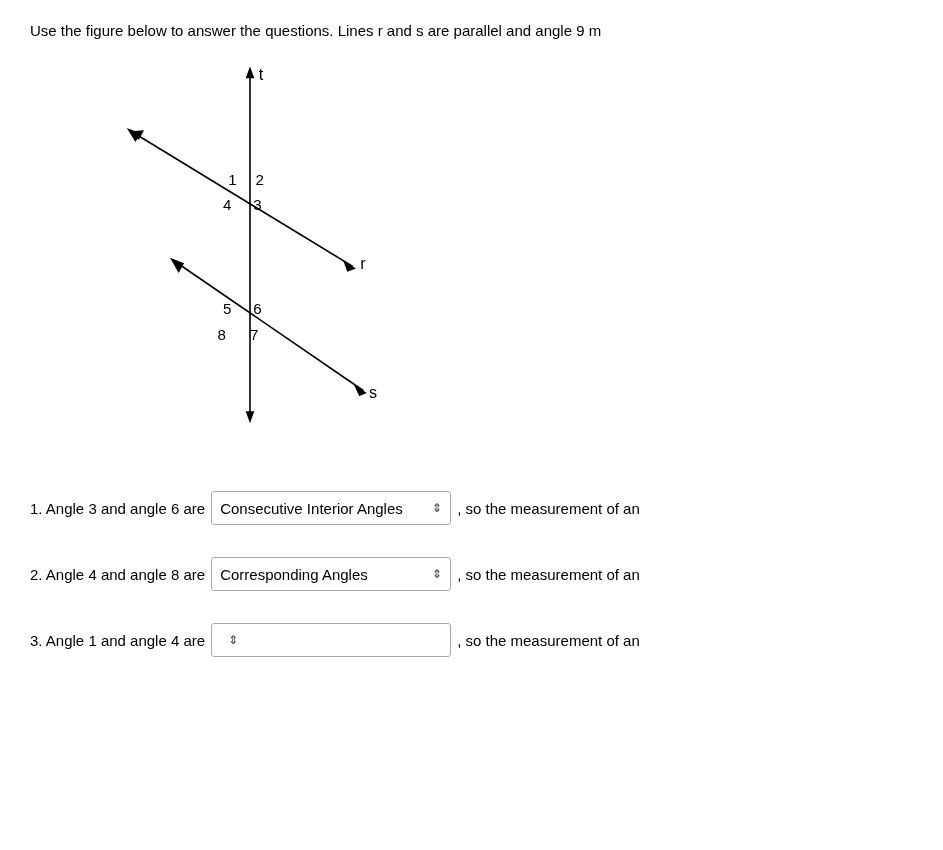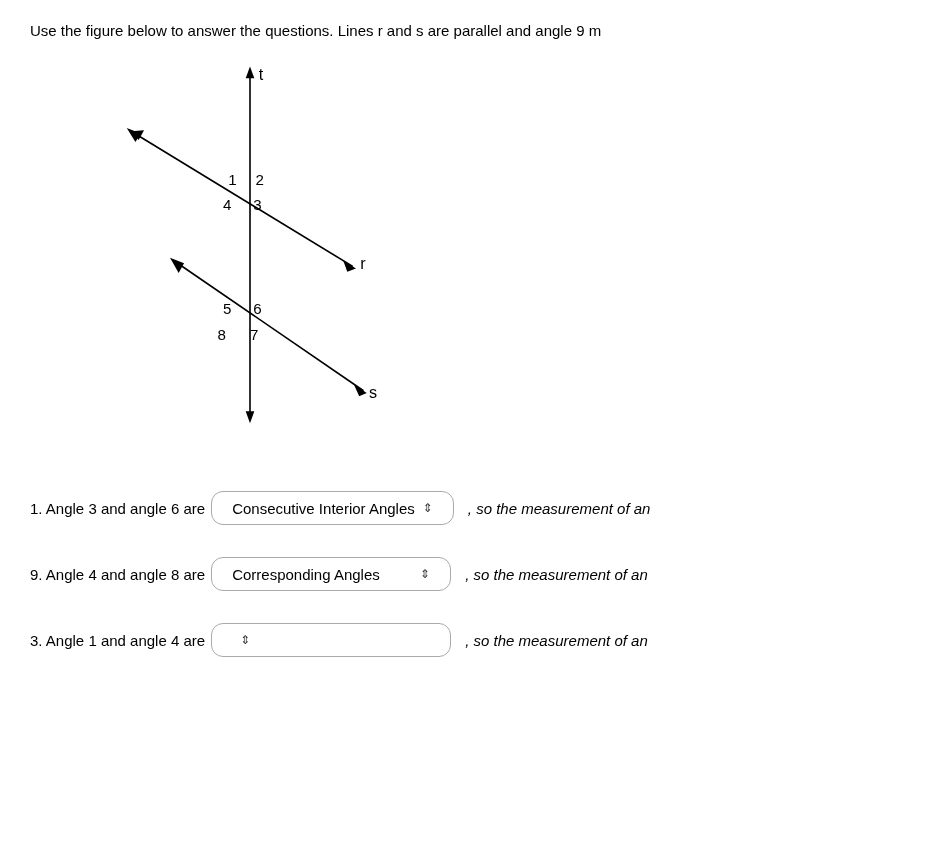--- a/index.html
+++ b/index.html
@@ -43,22 +43,22 @@
       flex-wrap: nowrap;
     }
 
     .question-text {
       white-space: nowrap;
       margin-right: 6px;
     }
 
     .dropdown-select {
       border: 1px solid #aaa;
-      border-radius: 12px;
-      padding: 4px 20px;
+      border-radius: 3px;
+      padding: 4px 8px;
       font-size: 15px;
       background: #fff;
       cursor: pointer;
       display: flex;
       align-items: center;
       min-width: 240px;
       justify-content: space-between;
       height: 34px;
     }
 
@@ -66,23 +66,22 @@
       flex: 1;
     }
 
     .dropdown-chevron {
       margin-left: 8px;
       font-size: 12px;
       color: #333;
     }
 
     .after-dropdown {
-      margin-left: 14px;
+      margin-left: 6px;
       white-space: nowrap;
-      font-style: italic;
     }
   </style>
 </head>
 <body>
 
 <div class="instructions">
   <span>Use the figure below to answer the questions. Lines r and s are parallel and angle 9 m</span>
 </div>
 
 <div class="figure-container">
@@ -137,21 +136,21 @@
   <div class="question-row">
     <span class="question-text">1. Angle 3 and angle 6 are</span>
     <div class="dropdown-select">
       <span class="dropdown-select-text">Consecutive Interior Angles</span>
       <span class="dropdown-chevron">⇕</span>
     </div>
     <span class="after-dropdown">, so the measurement of an</span>
   </div>
 
   <div class="question-row">
-    <span class="question-text">9. Angle 4 and angle 8 are</span>
+    <span class="question-text">2. Angle 4 and angle 8 are</span>
     <div class="dropdown-select">
       <span class="dropdown-select-text">Corresponding Angles</span>
       <span class="dropdown-chevron">⇕</span>
     </div>
     <span class="after-dropdown">, so the measurement of an</span>
   </div>
 
   <div class="question-row">
     <span class="question-text">3. Angle 1 and angle 4 are</span>
     <div class="dropdown-select">

